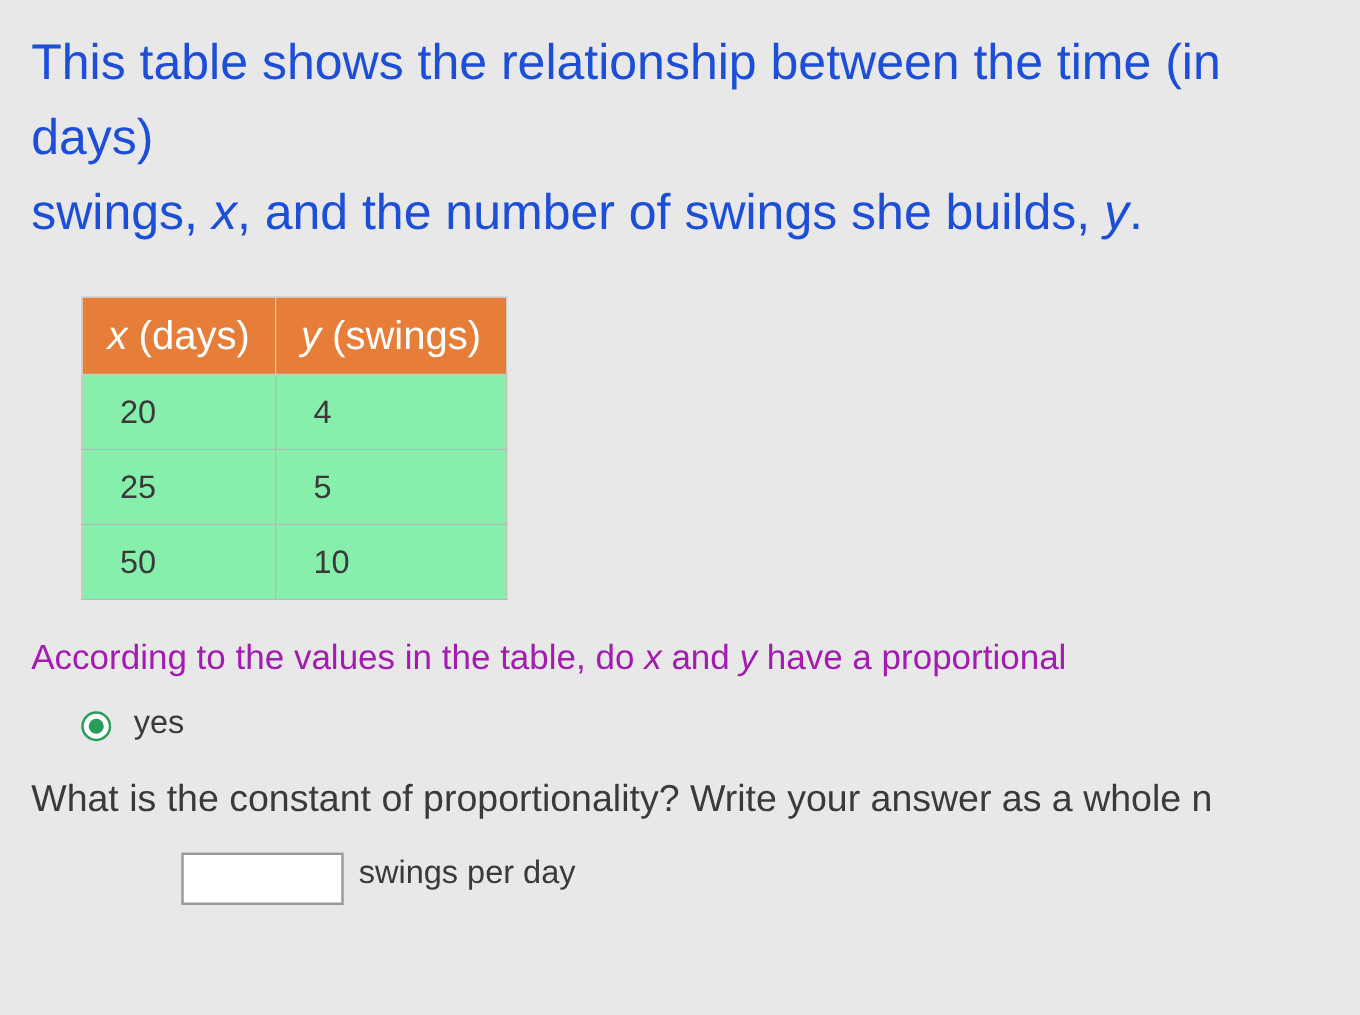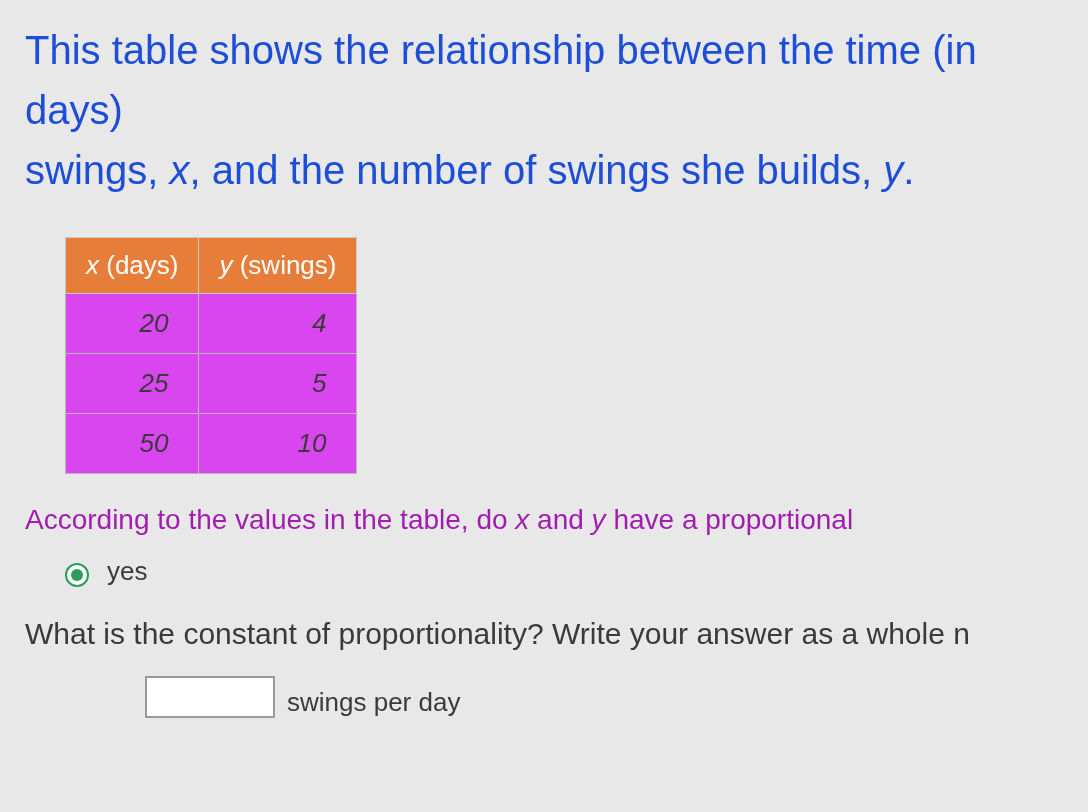--- a/index.html
+++ b/index.html
@@ -29,36 +29,35 @@
       margin-bottom: 30px;
     }
     table {
       border-collapse: collapse;
       background: #fff;
     }
     th {
       background: #e67e3a;
       color: #fff;
       font-weight: normal;
-      font-size: 26px;
+      font-size: 32px;
       padding: 12px 20px;
       border: 1px solid #c8c8c8;
       text-align: left;
     }
     th .italic {
       font-style: italic;
     }
     td {
       border: 1px solid #b8b8b8;
       padding: 14px 30px;
       font-size: 26px;
-      text-align: right;
+      text-align: left;
       color: #3a3a3a;
-      background: #d946ef;
-      font-style: italic;
+      background: #86efac;
     }
     .question-text {
       font-size: 28px;
       color: #a21caf;
       margin-bottom: 20px;
     }
     .question-text .italic {
       font-style: italic;
     }
     .options {
@@ -97,21 +96,21 @@
       color: #3a3a3a;
     }
     .followup {
       font-size: 30px;
       color: #3a3a3a;
       margin-bottom: 25px;
     }
     .answer-row {
       margin-left: 120px;
       display: flex;
-      align-items: flex-end;
+      align-items: flex-start;
       gap: 12px;
     }
     .answer-input {
       width: 130px;
       height: 42px;
       border: 2px solid #999;
       background: #fff;
       font-size: 22px;
       padding: 4px 8px;
     }

